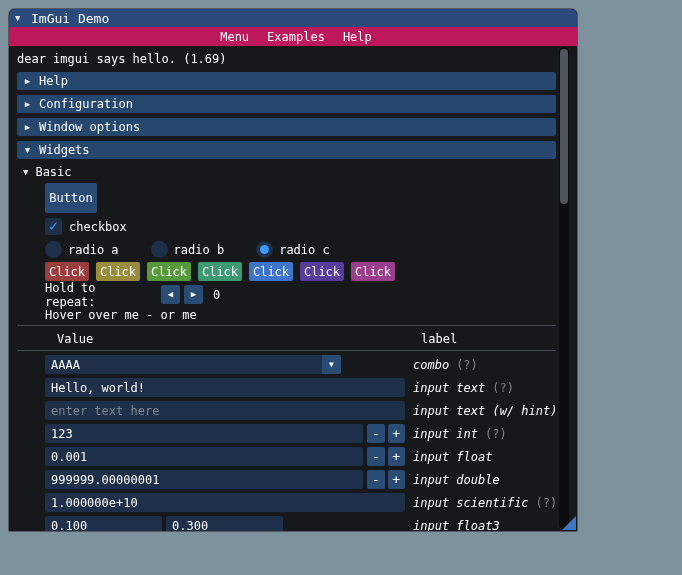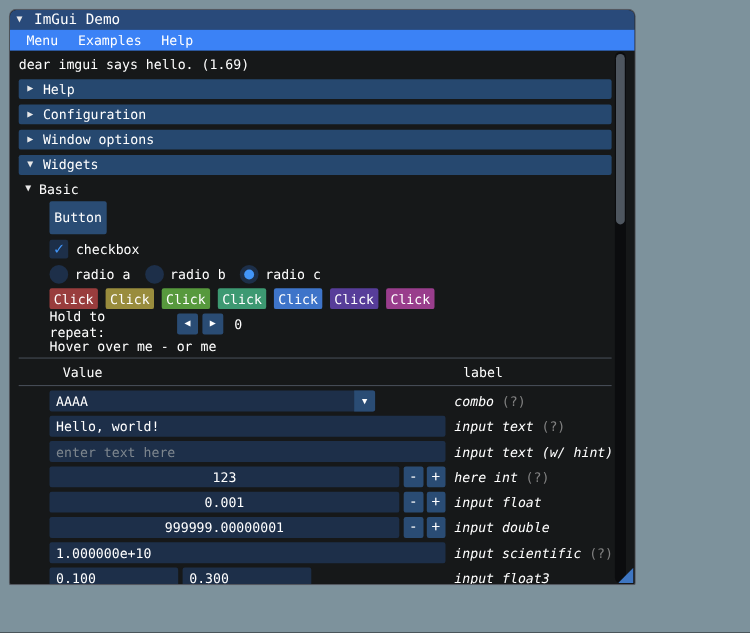--- a/index.html
+++ b/index.html
@@ -12,21 +12,21 @@
     position: absolute; left: 8px; top: 8px; width: 570px; height: 524px;
     background: #161819; border: 1px solid rgba(135,142,155,0.55);
     border-radius: 7px 7px 2px 2px; overflow: hidden;
   }
   .titlebar {
     height: 18px; background: #294A7A; display: flex; align-items: center;
     padding-left: 6px; border-radius: 6px 6px 0 0;
   }
   .tb-arrow { font-size: 9px; width: 16px; color: #e8e8e8; }
   .tb-title { font-size: 13px; }
-  .menubar { height: 19px; background: #3b82f6; display: flex; align-items: center; padding-left: 6px; }
+  .menubar { height: 19px; background: #be185d; display: flex; align-items: center; padding-left: 6px; justify-content: center; }
   .menu-item { padding: 0 9px; }
   .content { position: relative; padding: 0 21px 0 8px; }
   .hello { margin-top: 5px; height: 16px; line-height: 16px; }
   .c-header {
     height: 18px; margin-top: 5px; background: #26486F; border-radius: 2px;
     display: flex; align-items: center; padding-left: 5px; gap: 6px; cursor: default;
   }
   .c-header .arr { font-size: 9px; width: 11px; text-align: center; color: #e8e8e8; }
   .tree-row { margin-top: 5px; margin-left: 6px; height: 16px; display: flex; align-items: center; gap: 7px; }
   .tree-row .arr { font-size: 9px; color: #e8e8e8; }
@@ -36,21 +36,21 @@
     border: none; border-radius: 2px; padding: 0; cursor: pointer;
   }
   .btn-basic { margin-top: 3px; width: 52px; height: 30px; background: #2A4C74; display: block; }
   .row-flex { display: flex; align-items: center; }
   .checkbox-row { margin-top: 4px; height: 19px; gap: 7px; }
   .checkbox-box {
     width: 17px; height: 17px; background: #1D2F49; border-radius: 2px;
     display: flex; align-items: center; justify-content: center;
   }
   .checkbox-box .check { color: #4296FA; font-size: 15px; font-weight: bold; line-height: 1; }
-  .radio-row { margin-top: 4px; height: 19px; }
+  .radio-row { margin-top: 4px; height: 19px; gap: 19px; }
   .radio { display: flex; align-items: center; gap: 6px; margin-right: 13px; }
   .radio-circle { width: 17px; height: 17px; border-radius: 50%; background: #1D2F49; position: relative; }
   .radio-circle.selected::after {
     content: ""; position: absolute; left: 4px; top: 4px; right: 4px; bottom: 4px;
     border-radius: 50%; background: #4296FA;
   }
   .click-row { margin-top: 3px; gap: 7px; }
   .click-btn { width: 44px; height: 19px; }
   .hold-row { margin-top: 4px; height: 19px; }
   .sq-btn {
@@ -77,21 +77,21 @@
     border-radius: 0 2px 2px 0; display: flex; align-items: center; justify-content: center;
   }
   .combo-btn .g { font-size: 8px; }
   input.fld {
     background: #1D2F49; border: none; border-radius: 2px; height: 19px;
     color: #fff; font-family: "DejaVu Sans Mono", monospace; font-size: 12px;
     padding: 0 6px; outline: none;
   }
   input.fld::placeholder { color: #7d868e; opacity: 1; }
   .w-full { width: 360px; }
-  .w-num { width: 345px; text-align: center; }
+  .w-num { width: 345px; }
   .w-third { width: 117px; }
   .ml4 { margin-left: 4px; }
   .ml3 { margin-left: 3px; }
   .ml8 { margin-left: 8px; }
   .ml10 { margin-left: 10px; }
   .clipped-frame { width: 360px; margin-left: 28px; margin-top: 4px; }
   .scrollbar {
     position: absolute; right: 8px; top: 38px; width: 10px; height: 483px;
     background: #0B0C0E; border-radius: 5px;
   }
@@ -233,21 +233,21 @@
     <div class="t-row">
       <div class="t-widget">
         <input class="fld w-num" value="123" style="">
         <button class="sq-btn ml4">
           <span class="gm">-</span>
         </button>
         <button class="sq-btn ml3">
           <span class="gm">+</span>
         </button>
       </div>
-      <span class="t-label">here int</span>
+      <span class="t-label">input int</span>
       <span class="t-help">(?)</span>
     </div>
 
     <div class="t-row">
       <div class="t-widget">
         <input class="fld w-num" value="0.001" style="">
         <button class="sq-btn ml4">
           <span class="gm">-</span>
         </button>
         <button class="sq-btn ml3">

